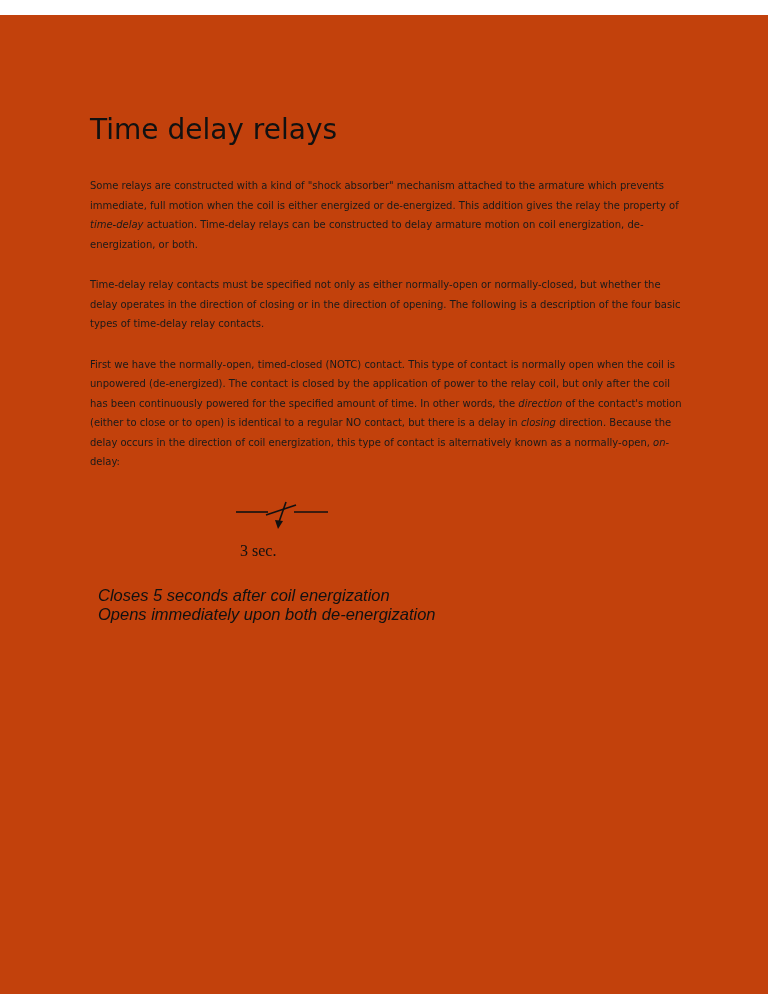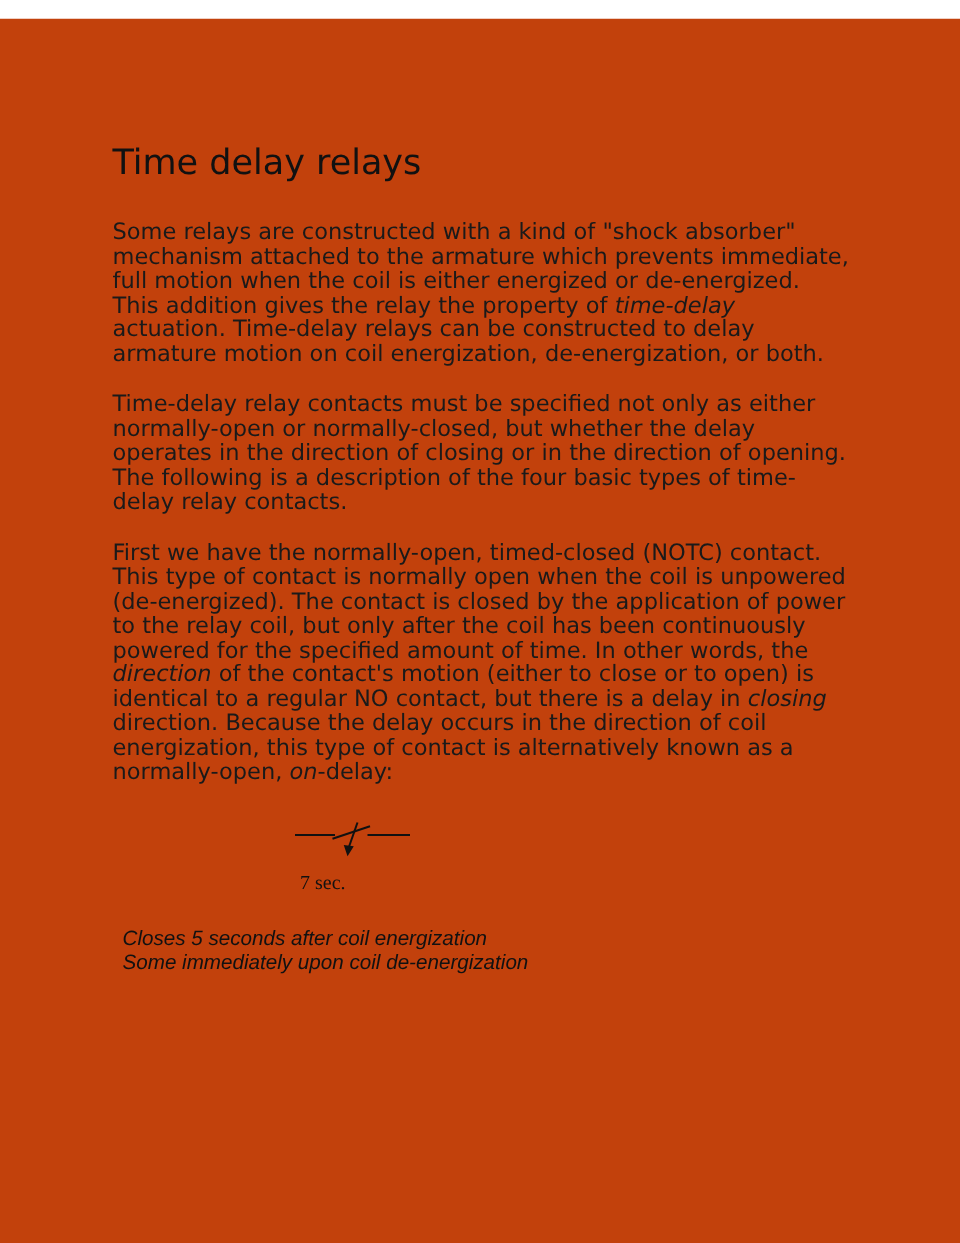--- a/index.html
+++ b/index.html
@@ -20,21 +20,21 @@
     margin-top: 15px;
   }
   h1.page-title {
     font-size: 28px;
     font-weight: 400;
     color: #111111;
     margin: 0 0 30px 0;
     font-family: "DejaVu Sans", "Liberation Sans", sans-serif;
   }
   p.body-para {
-    font-size: 18px;
+    font-size: 10px;
     line-height: 19.5px;
     margin: 0 0 21px 0;
     max-width: 592px;
     color: #1a1a1a;
   }
   .it { font-style: italic; }
 
   .figure {
     margin: 10px 0 14px 0;
   }
@@ -99,23 +99,23 @@
 
         <line class="stroke" x1="60" y1="14" x2="94" y2="14"></line>
 
         <line class="stroke" x1="32" y1="17" x2="62" y2="7"></line>
 
         <line class="stroke" x1="52" y1="4" x2="45" y2="24"></line>
         <polygon class="fill" points="41,22 49,23 44,31"></polygon>
       </svg>
     </div>
 
-    <div class="figure-delay">7 sec.</div>
+    <div class="figure-delay">3 sec.</div>
 
     <div class="figure-captions">
       <div>Closes 5 seconds after coil energization</div>
-      <div>Some immediately upon coil de-energization</div>
+      <div>Opens immediately upon both de-energization</div>
     </div>
 
   </div>
 
 
 </div>
 
 </body></html>

